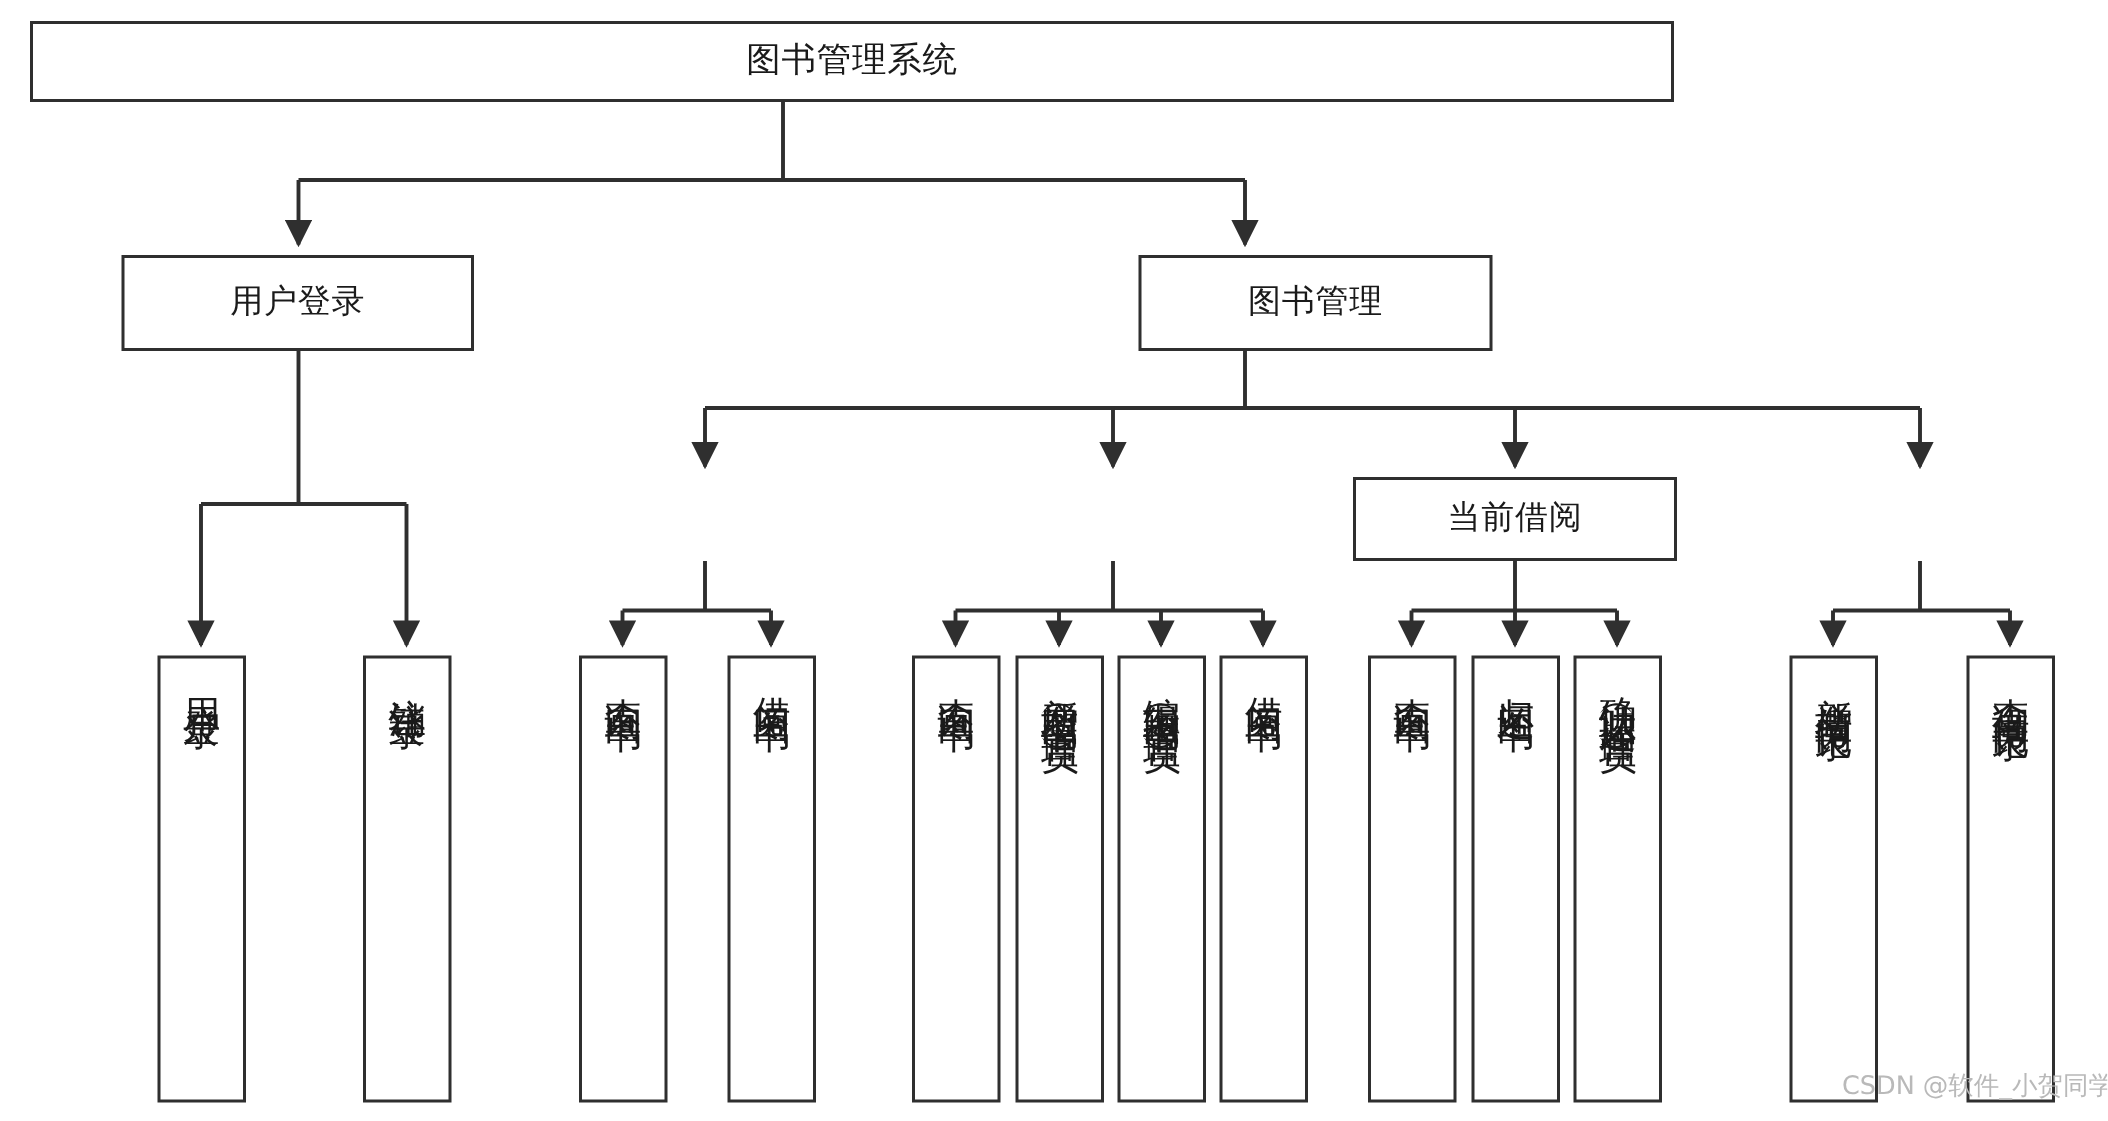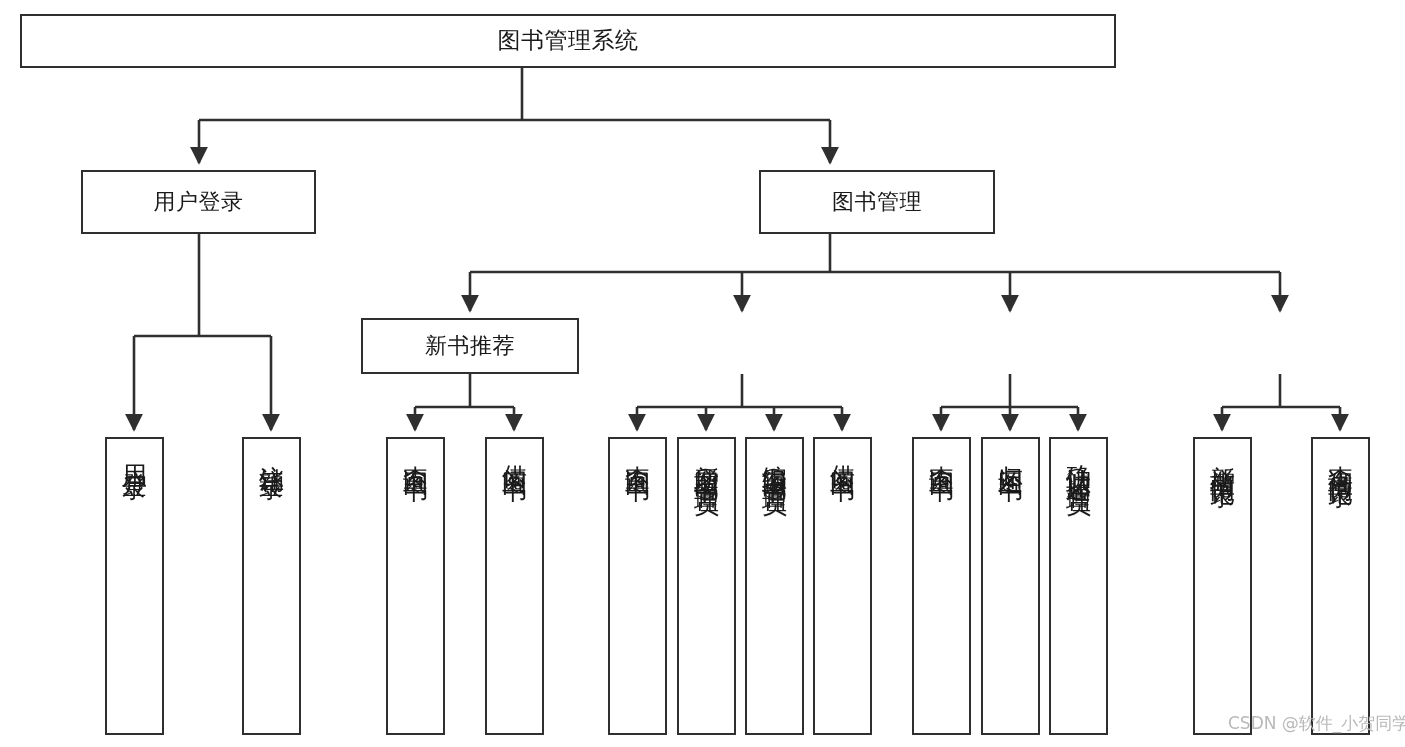--- a/index.html
+++ b/index.html
@@ -134,22 +134,22 @@
     <span class="label">图书管理系统</span>
   </div>
 
   <div class="node horiz" style="left:81px; top:170px; width:235px; height:64px;">
     <span class="label">用户登录</span>
   </div>
   <div class="node horiz" style="left:712px; top:170px; width:236px; height:64px;margin-left:47px;">
     <span class="label">图书管理</span>
   </div>
 
-  <div class="node horiz" style="left:361px; top:318px; width:218px; height:56px;">
-    <span class="label">新书推荐</span>
+  <div class="node horiz" style="left:902px; top:318px; width:216px; height:56px;">
+    <span class="label">当前借阅</span>
   </div>
 
   <div class="node vert" style="left:105px; top:437px; width:59px; height:298px;">
     <span class="label">用户登录</span>
   </div>
   <div class="node vert" style="left:242px; top:437px; width:59px; height:298px;">
     <span class="label">注销登录</span>
   </div>
 
   <div class="node vert" style="left:386px; top:437px; width:59px; height:298px;">

